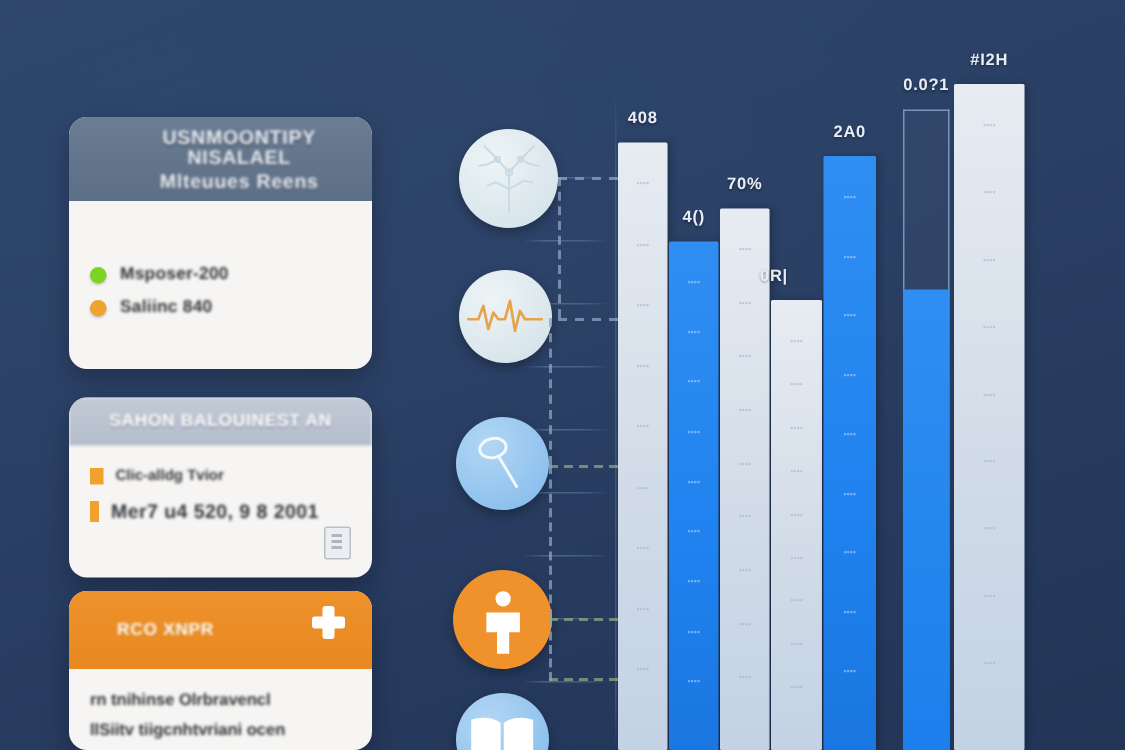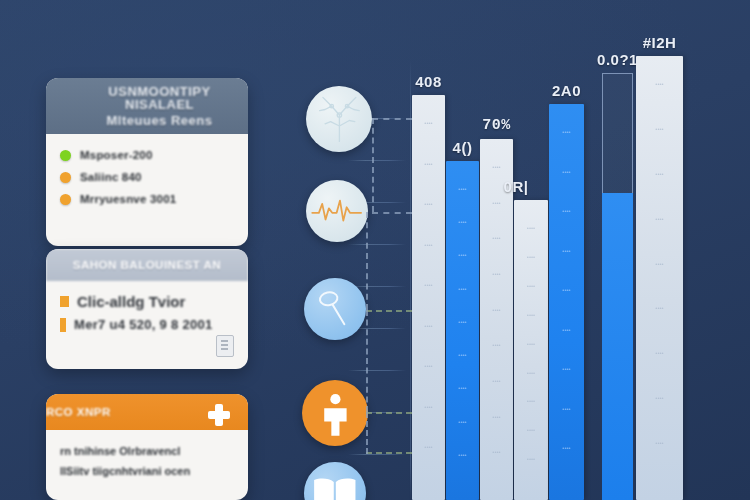--- a/index.html
+++ b/index.html
@@ -53,48 +53,48 @@
     color:#ffffff;
     justify-content:flex-start;
     text-shadow:0 1px 1px rgba(140,80,0,.35);
   }
 
   
   #card-overview{left:46px;top:78px;width:202px;height:168px;}
   #card-overview .card-head{height:56px;font-size:12.5px;flex-direction:column;padding-left:35px;}
   #card-overview .ttl-l1{font-size:13px;}
   #card-overview .ttl-l2{font-size:13px;margin-top:2px;}
-  .legend{padding:10px 0 0 14px;}
+  .legend{padding:10px 0 0 14px;margin-top:28px;}
   .legend-row{display:flex;align-items:center;height:22px;}
   .dot{width:11px;height:11px;border-radius:50%;margin-right:9px;flex:0 0 auto;
        box-shadow:0 1px 2px rgba(0,0,0,.22);}
   .legend-text{font-size:11.5px;color:#2f3338;font-weight:bold;letter-spacing:.2px;}
   .legend-row.indent{padding-left:20px;}
 
   
-  #card-breakdown{left:46px;top:249px;width:202px;height:120px;}
+  #card-breakdown{left:46px;top:265px;width:202px;height:120px;}
   #card-breakdown .card-head{height:32px;font-size:11.5px;}
   .bullets{padding:9px 0 0 14px;position:relative;}
   .bullet-row{display:flex;align-items:center;height:23px;}
   .sq{width:9px;height:11px;margin-right:8px;flex:0 0 auto;background:#f0a22e;}
   .sq.tall{height:14px;width:6px;}
-  .b-text{font-size:15px;color:#33373d;font-weight:bold;}
+  .b-text{font-size:10px;color:#33373d;font-weight:bold;}
   .b-text.big{font-size:13px;letter-spacing:.3px;}
   .mini-icon{
     position:absolute;right:14px;top:54px;width:16px;height:20px;
     border:1px solid #b9bfc7;border-radius:2px;background:#eceef1;
   }
   .mini-icon:before{
     content:"";position:absolute;left:4px;top:4px;width:7px;height:2px;background:#aeb5bf;
     box-shadow:0 4px 0 #aeb5bf,0 8px 0 #aeb5bf;
   }
 
   
   #card-alert{left:46px;top:394px;width:202px;height:106px;}
-  #card-alert .card-head{height:36px;font-size:11.5px;padding-left:0;}
+  #card-alert .card-head{height:52px;font-size:11.5px;padding-left:32px;}
   .cross{
     position:absolute;right:18px;top:10px;width:22px;height:22px;
   }
   .cross:before,.cross:after{
     content:"";position:absolute;background:#fff;border-radius:2px;
   }
   .cross:before{left:7px;top:0;width:8px;height:22px;}
   .cross:after{left:0;top:7px;width:22px;height:8px;}
   .alert-body{padding:11px 14px 0 14px;}
   .alert-line{font-size:11px;color:#2f3338;font-weight:bold;line-height:20px;}
@@ -126,21 +126,21 @@
     position:absolute;left:0;right:0;top:0;
     border:1px solid #7d93b6;border-bottom:none;box-sizing:border-box;
     background:rgba(255,255,255,.03);
   }
   .bar .fill-blue{
     position:absolute;left:0;right:0;bottom:0;
     background:linear-gradient(180deg,#2f8ef2 0%,#1c7fec 100%);
   }
   .bar-label{
     position:absolute;
-    color:#e9eef6;font-weight:bold;font-size:15px;
+    color:#e9eef6;font-weight:bold;font-size:11px;
     letter-spacing:.5px;text-align:center;
     text-shadow:0 1px 2px rgba(0,0,0,.4);
   }
   .bar-inner-text{
     position:absolute;left:0;right:0;
     font-size:6px;text-align:center;line-height:9px;
     color:#9fb0c6;opacity:.55;overflow:hidden;
   }
   .bar.blue .bar-inner-text{color:#cfe4ff;opacity:.5;}
 
@@ -206,21 +206,21 @@
           <div class="bar-inner-text blur1" style="top: 24px;">••••</div>
           <div class="bar-inner-text blur1" style="top: 59.6533px;">••••</div>
           <div class="bar-inner-text blur1" style="top: 95.3067px;">••••</div>
           <div class="bar-inner-text blur1" style="top: 130.96px;">••••</div>
           <div class="bar-inner-text blur1" style="top: 166.613px;">••••</div>
           <div class="bar-inner-text blur1" style="top: 202.267px;">••••</div>
           <div class="bar-inner-text blur1" style="top: 237.92px;">••••</div>
           <div class="bar-inner-text blur1" style="top: 273.573px;">••••</div>
           <div class="bar-inner-text blur1" style="top: 309.227px;">••••</div>
         </div>
-        <div class="bar-label blur1" style="left: 174px; width: 45px; top: 117.12px; font-family: Liberation Mono, monospace;">70%</div>
+        <div class="bar-label blur1" style="left: 174px; width: 45px; top: 117.12px;">70%</div>
         <div class="bar light" style="left: 214px; width: 34px; height: 299.56px;">
           <div class="bar-inner-text blur1" style="top: 24px;">••••</div>
           <div class="bar-inner-text blur1" style="top: 52.84px;">••••</div>
           <div class="bar-inner-text blur1" style="top: 81.68px;">••••</div>
           <div class="bar-inner-text blur1" style="top: 110.52px;">••••</div>
           <div class="bar-inner-text blur1" style="top: 139.36px;">••••</div>
           <div class="bar-inner-text blur1" style="top: 168.2px;">••••</div>
           <div class="bar-inner-text blur1" style="top: 197.04px;">••••</div>
           <div class="bar-inner-text blur1" style="top: 225.88px;">••••</div>
           <div class="bar-inner-text blur1" style="top: 254.72px;">••••</div>
@@ -316,24 +316,20 @@
     </div>
     <div class="legend" id="legend-list">
         <div class="legend-row">
           <span class="dot" style="background: rgb(126, 211, 33);"></span>
           <span class="legend-text blur2">Msposer-200</span>
         </div>
         <div class="legend-row">
           <span class="dot" style="background: rgb(240, 162, 46);"></span>
           <span class="legend-text blur2">Saliinc 840</span>
         </div>
-        <div class="legend-row">
-          <span class="dot" style="background: rgb(240, 162, 46);"></span>
-          <span class="legend-text blur2">Mrryuesnve 3001</span>
-        </div>
       </div>
   </div>
 
   <div class="card" id="card-breakdown">
     <div class="card-head grey2 blur2">SAHON BALOUINEST AN</div>
     <div class="bullets" id="bullet-list">
       <div class="bullet-row">
           <span class="sq"></span>
           <span class="b-text blur2">Clic-alldg Tvior</span>
         </div>

